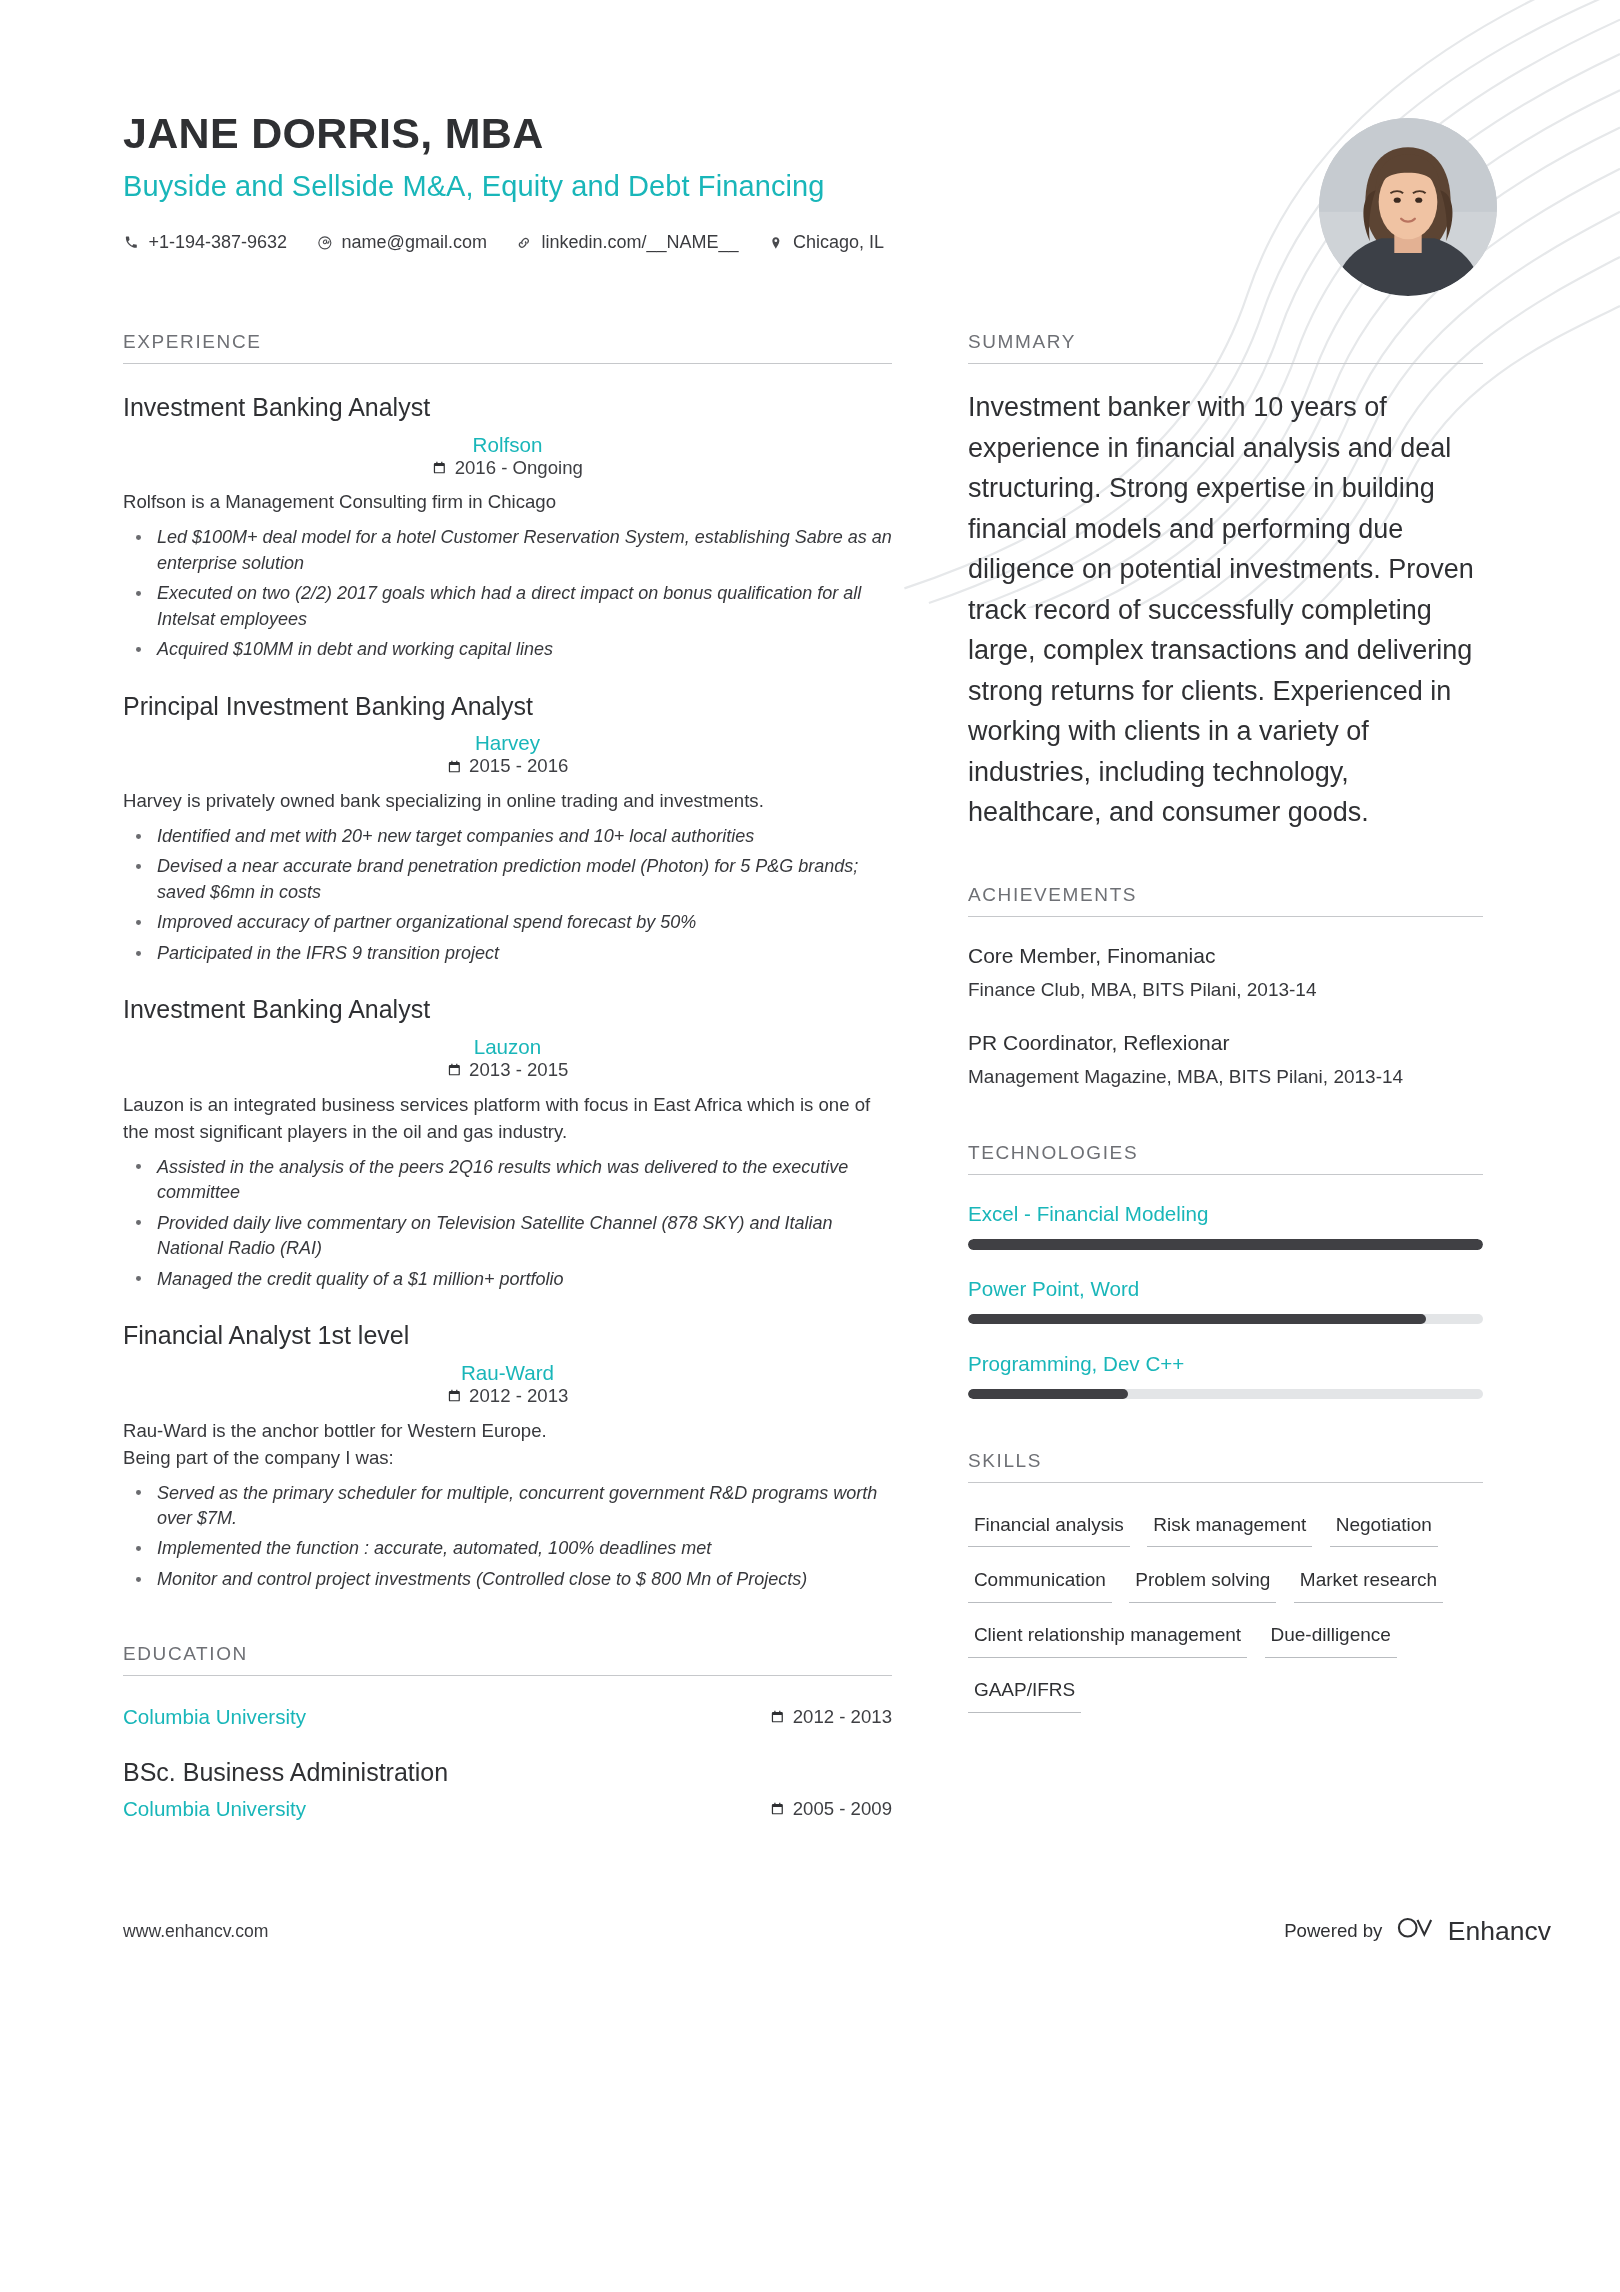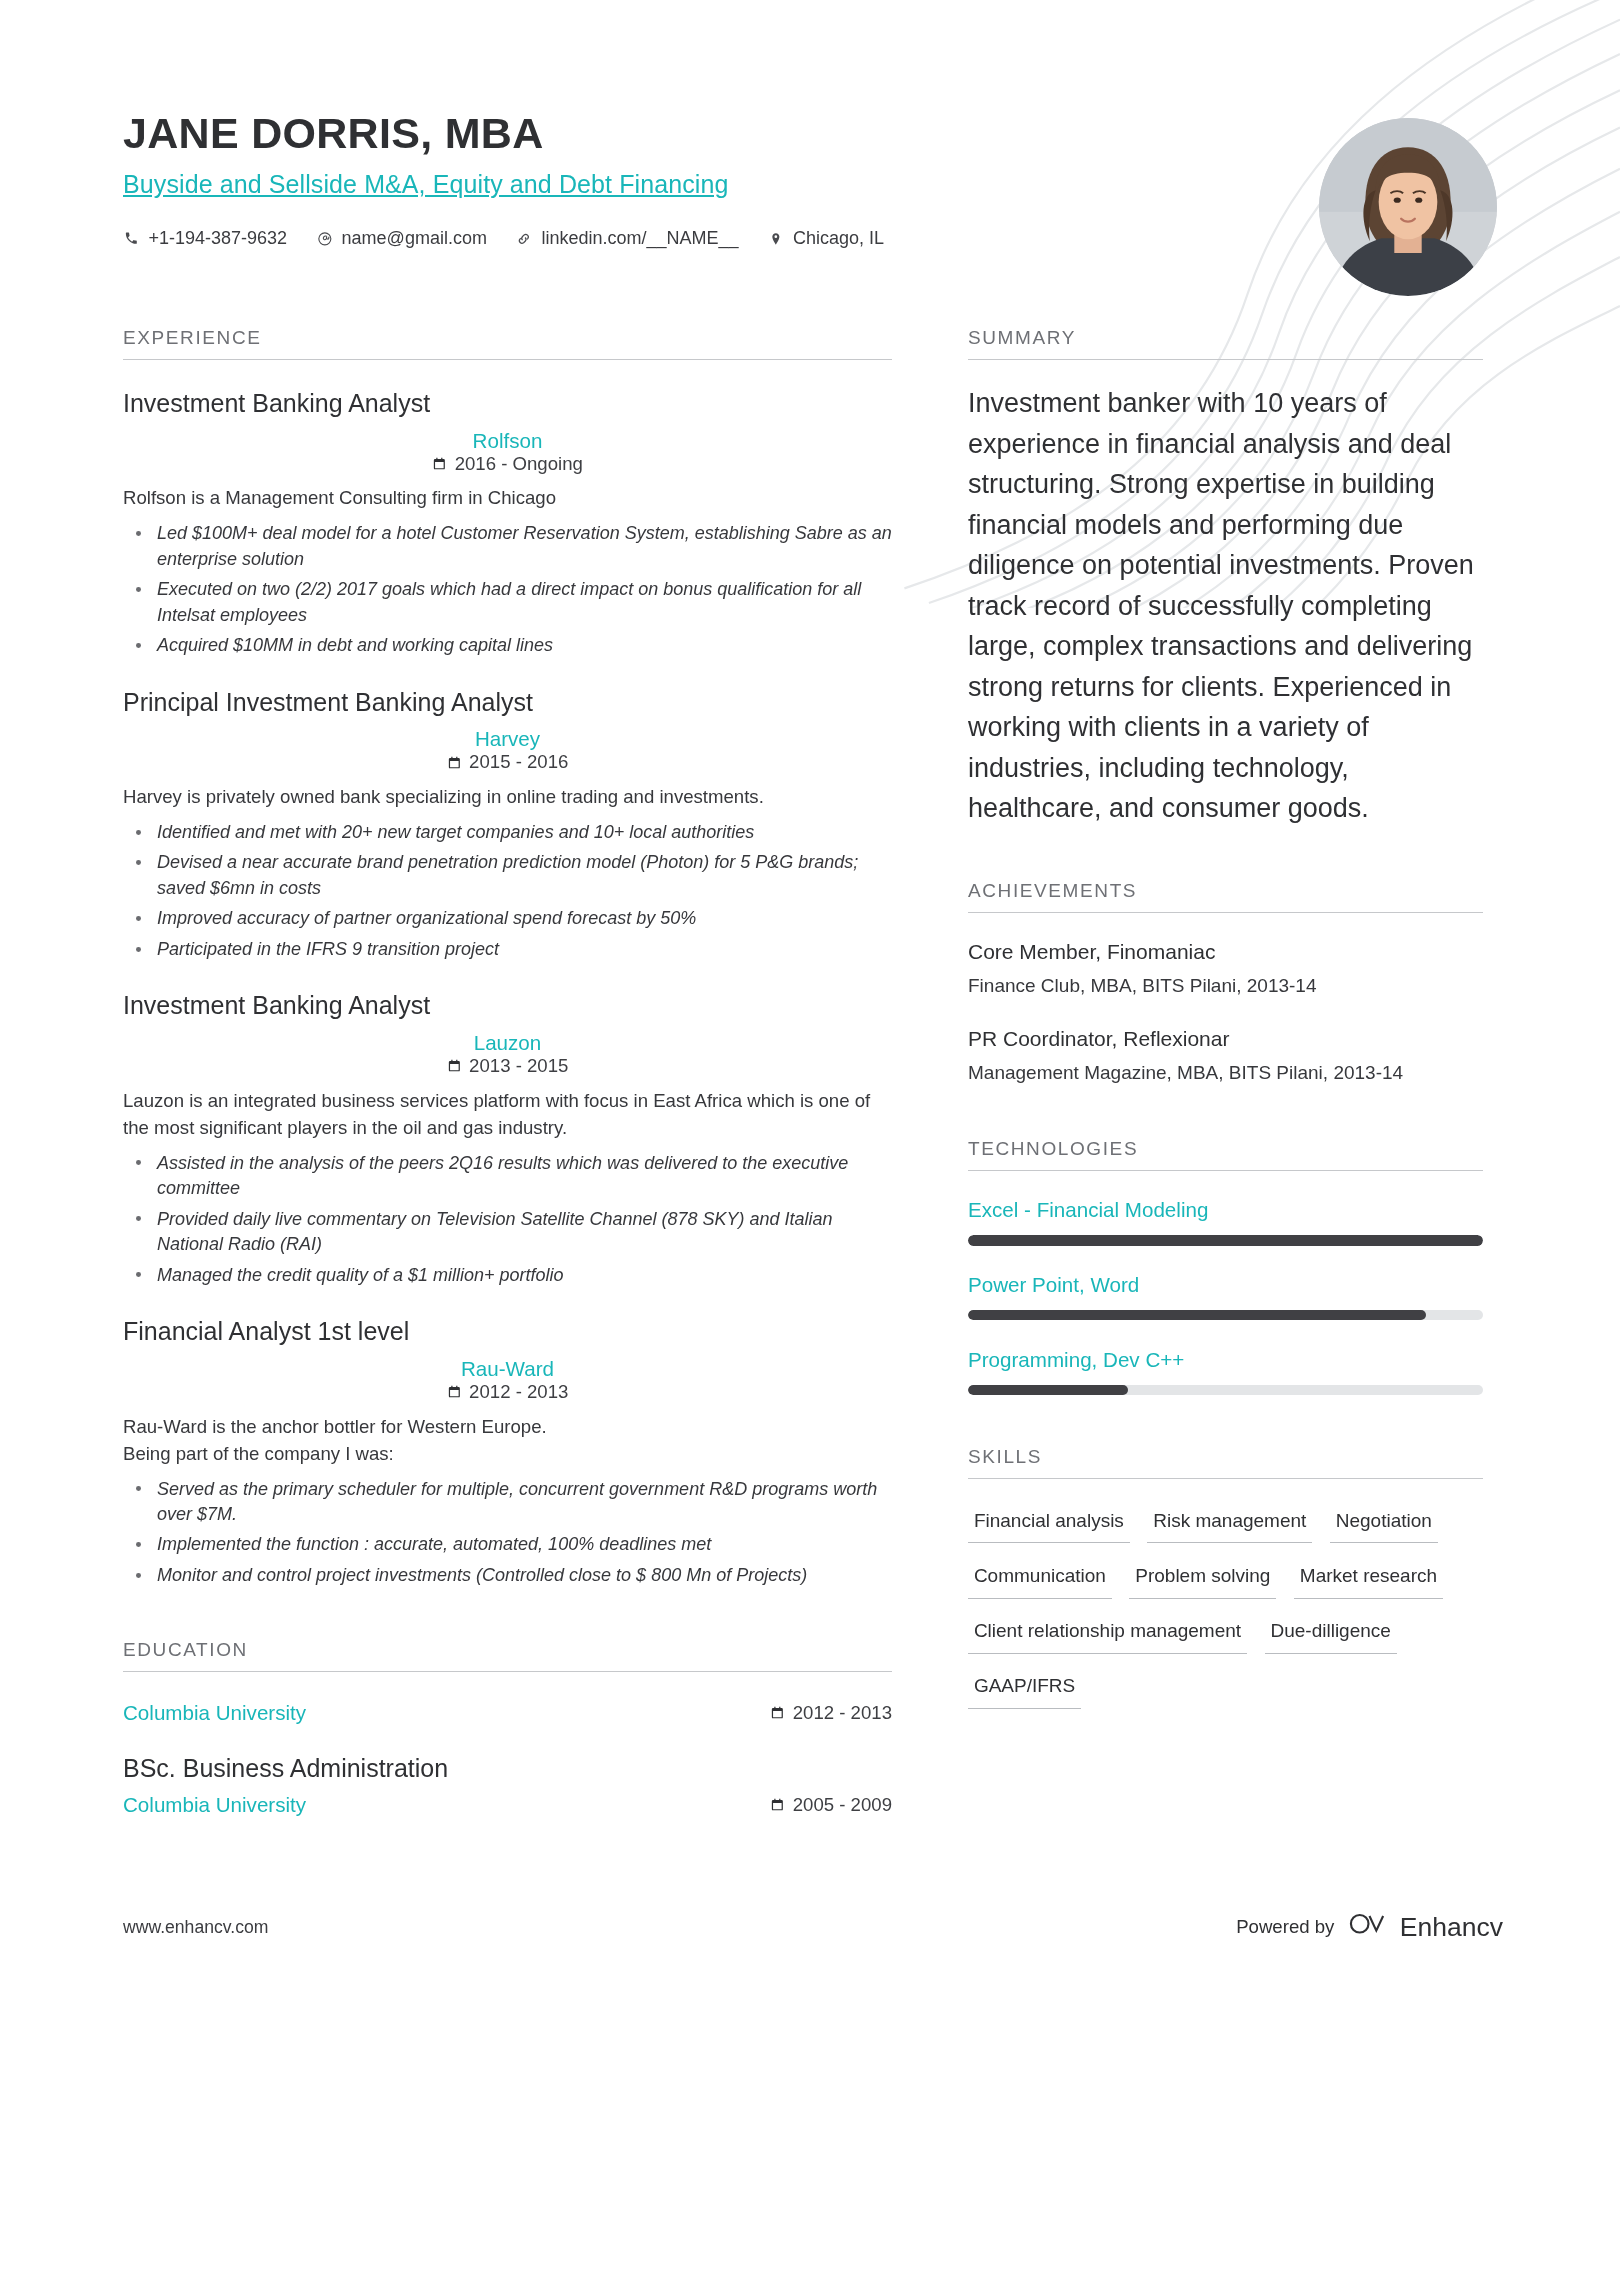--- a/index.html
+++ b/index.html
@@ -34,24 +34,23 @@
   }
   .name {
     font-size: 43px;
     font-weight: bold;
     letter-spacing: 0.3px;
     color: #2f3033;
     line-height: 1.1;
   }
   .subtitle {
     margin-top: 12.7px;
-    font-size: 25px;
+    font-size: 29px;
     color: #19b6b9;
     letter-spacing: 0.1px;
-    text-decoration: underline;
   }
   .contact-row {
     margin-top: 29px;
     display: flex;
     align-items: center;
     gap: 29px;
     font-size: 18px;
     color: #3b3c40;
     flex-wrap: wrap;
   }
@@ -202,21 +201,21 @@
     color: #2f3033;
     padding: 8.8px 5.9px 10.8px 5.9px;
     border-bottom: 1.5px solid #b9bcc0;
     margin-bottom: 12.7px;
     white-space: nowrap;
   }
 
   
   .footer {
     margin-top: 94px;
-    padding: 0 117px 47px 123px;
+    padding: 0 69px 47px 123px;
     display: flex;
     align-items: center;
     justify-content: space-between;
   }
   .site { font-size: 17.6px; color: #3b3c40; }
   .powered {
     display: flex;
     align-items: center;
     gap: 13.7px;
     font-size: 18.6px;

